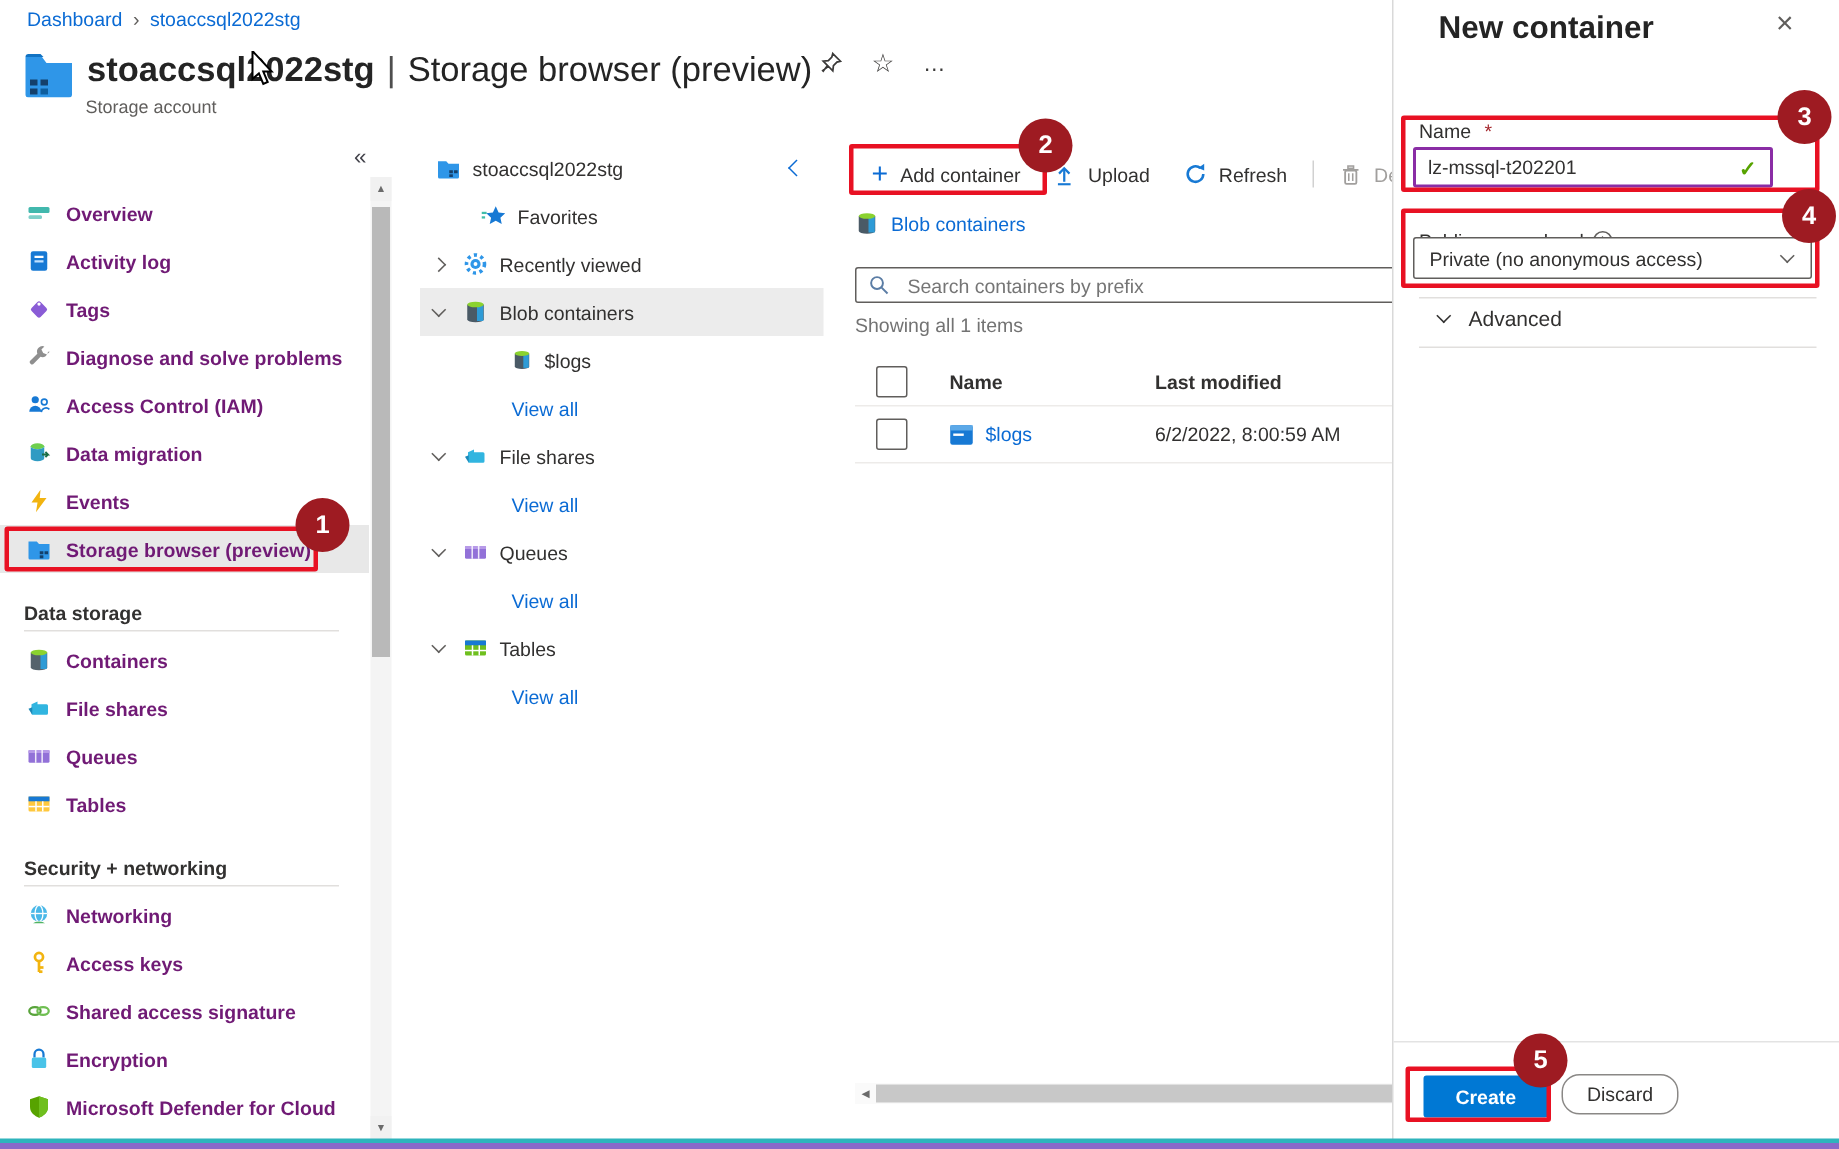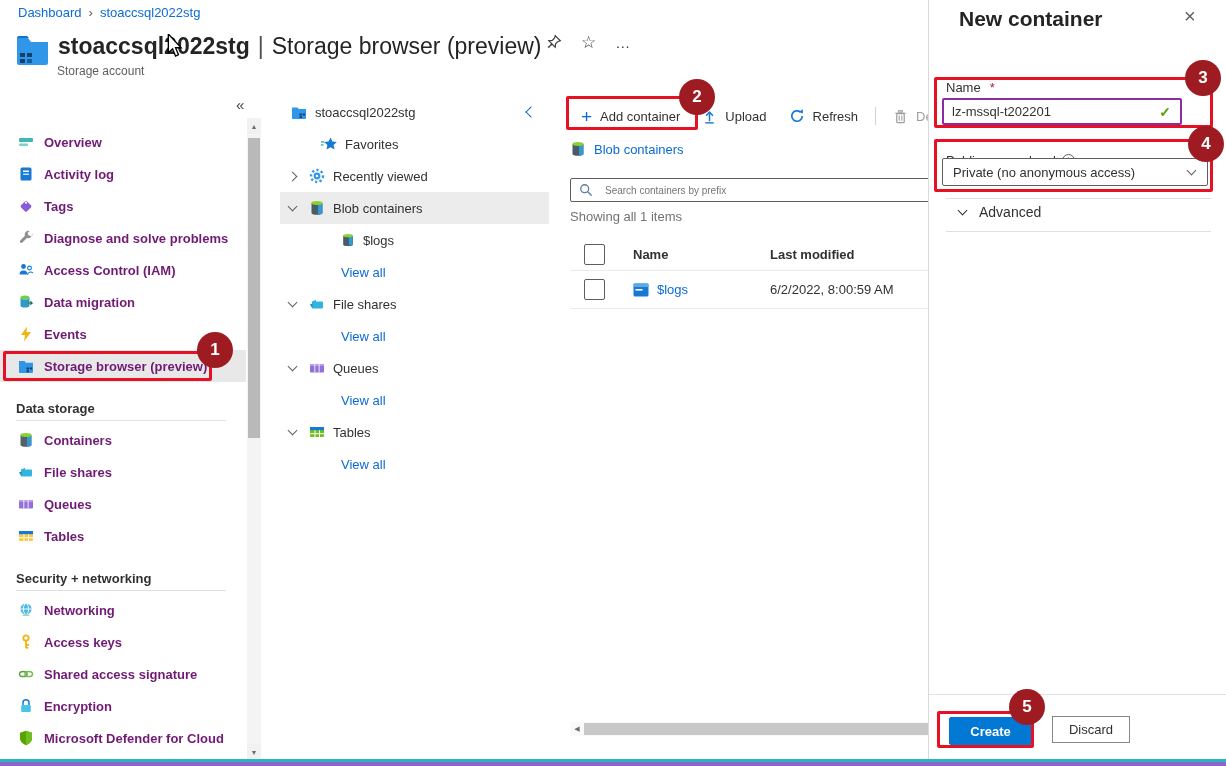--- a/index.html
+++ b/index.html
@@ -53,21 +53,21 @@
   .main{position:absolute;left:570px;top:96px;width:358px;height:664px;overflow:hidden;}
   .toolbar{position:absolute;left:0;top:4px;display:flex;align-items:center;height:32px;white-space:nowrap;}
   .tb-btn{display:flex;align-items:center;gap:8px;padding:0 11px;height:32px;cursor:pointer;color:#323130;}
   .tb-plus{color:#0b6bd4;font-size:19px;font-weight:400;line-height:18px;}
   .tb-sep{width:1px;height:18px;background:#d1d1d1;margin:0 6px;}
   .tb-btn.disabled{color:#a19f9d;cursor:default;}
   .blob-link-row{position:absolute;left:0;top:45px;display:flex;align-items:center;gap:8px;}
   .blob-link-row a{color:#0b6bd4;text-decoration:none;cursor:pointer;}
   .main-search{position:absolute;left:0;top:82px;width:380px;height:24px;border:1px solid #605e5c;border-radius:2px;
                display:flex;align-items:center;gap:10px;padding:0 8px;box-sizing:border-box;background:#fff;}
-  .main-search input{border:none;outline:none;flex:1;font-size:10px;color:#323130;font-family:inherit;background:transparent;}
+  .main-search input{border:none;outline:none;flex:1;font-size:13px;color:#323130;font-family:inherit;background:transparent;}
   .count{position:absolute;left:0;top:113px;font-size:13px;color:#737373;}
   .thead{position:absolute;left:0;top:142px;width:380px;height:32px;display:flex;align-items:center;font-weight:bold;border-bottom:1px solid #edebe9;}
   .trow{position:absolute;left:0;top:175px;width:380px;height:37px;display:flex;align-items:center;border-bottom:1px solid #edebe9;}
   .cb{width:21px;height:21px;border:1px solid #605e5c;border-radius:2px;background:#fff;margin-left:14px;flex:0 0 21px;cursor:pointer;box-sizing:border-box;}
   .col-name{margin-left:28px;width:125px;display:flex;align-items:center;gap:8px;}
   .col-mod{margin-left:12px;}
   .trow .col-name a{color:#0b6bd4;text-decoration:none;cursor:pointer;}
   .hsb{position:absolute;left:0;top:626px;width:358px;height:14px;background:#fafafa;display:flex;align-items:center;}
   .hsb-btn{width:14px;height:14px;display:flex;align-items:center;justify-content:center;font-size:7px;color:#6b6b6b;}
   .hsb-thumb{height:12px;flex:1;background:#c8c8c8;}
@@ -87,21 +87,21 @@
             display:flex;align-items:center;box-sizing:border-box;cursor:pointer;background:#fff;}
   .dropdown .val{flex:1;padding-left:10px;}
   .dropdown .chev{margin-right:12px;}
   .p-div{position:absolute;left:17px;width:265px;height:1px;background:#e1dfdd;}
   .advanced{position:absolute;left:30px;top:204px;display:flex;align-items:center;gap:13px;font-size:14px;color:#323130;cursor:pointer;}
   .advanced .chev{border-color:#323130;}
   .footer-div{position:absolute;left:0;top:694px;width:298px;height:1px;background:#e3e3e3;}
   .btn-create{position:absolute;left:20px;top:717px;width:81px;height:26px;background:#0078d4;border:1px solid #0078d4;
               border-radius:2px;color:#fff;font-weight:bold;font-size:13px;display:flex;align-items:center;justify-content:center;cursor:pointer;}
   .btn-discard{position:absolute;left:112px;top:716px;width:78px;height:27px;background:#fff;border:1px solid #8a8886;
-               border-radius:0;color:#323130;font-size:13px;display:flex;align-items:center;justify-content:center;box-sizing:border-box;cursor:pointer;margin-left:11px;}
+               border-radius:12px;color:#323130;font-size:13px;display:flex;align-items:center;justify-content:center;box-sizing:border-box;cursor:pointer;}
   
   .ann-box{position:absolute;border:3px solid #e81123;border-radius:2px;box-sizing:border-box;pointer-events:none;z-index:40;}
   .ann-badge{position:absolute;width:36px;height:36px;border-radius:50%;background:#9e1b22;color:#fff;font-weight:bold;
              font-size:17px;display:flex;align-items:center;justify-content:center;z-index:41;pointer-events:none;}
   
   .bar-teal{position:absolute;left:0;top:759px;width:1226px;height:3px;background:#2eb4bc;z-index:50;}
   .bar-purple{position:absolute;left:0;top:762px;width:1226px;height:4px;background:#8a68c9;z-index:50;}
   .cursor{position:absolute;left:166px;top:34px;z-index:60;pointer-events:none;}
   .glyph{line-height:1;}
 </style>

